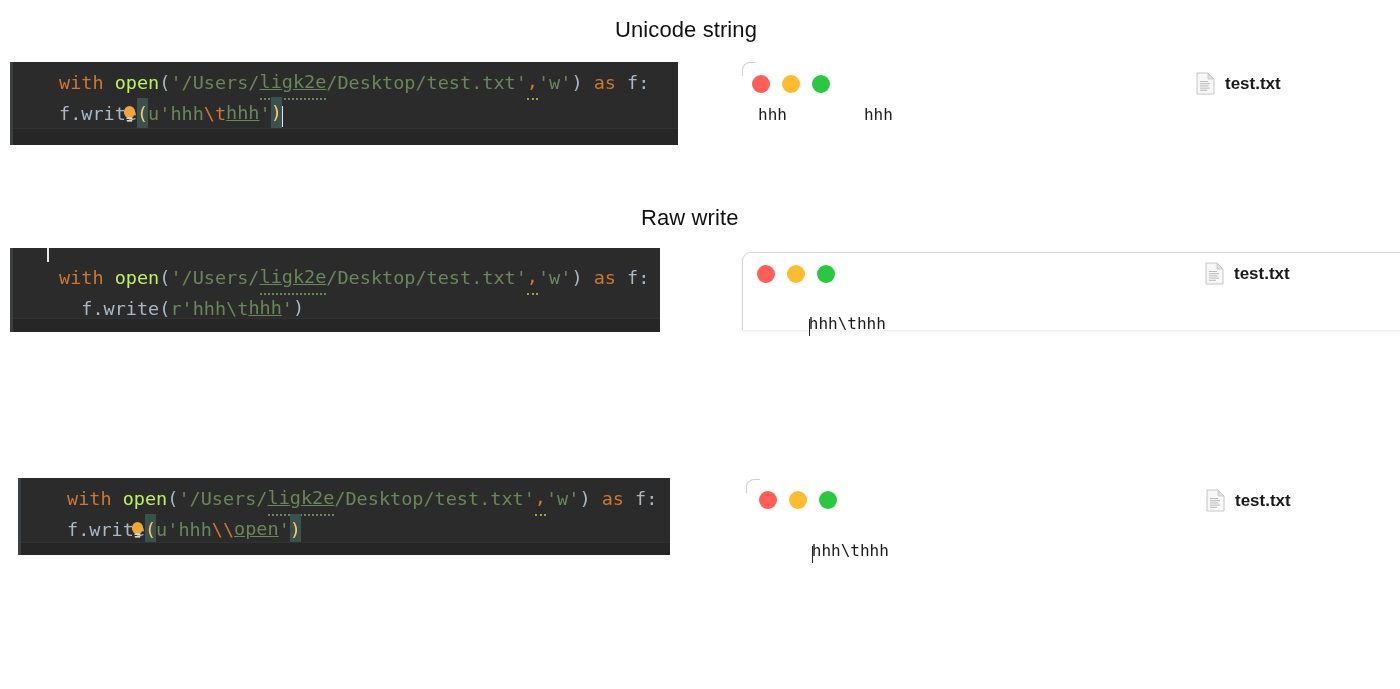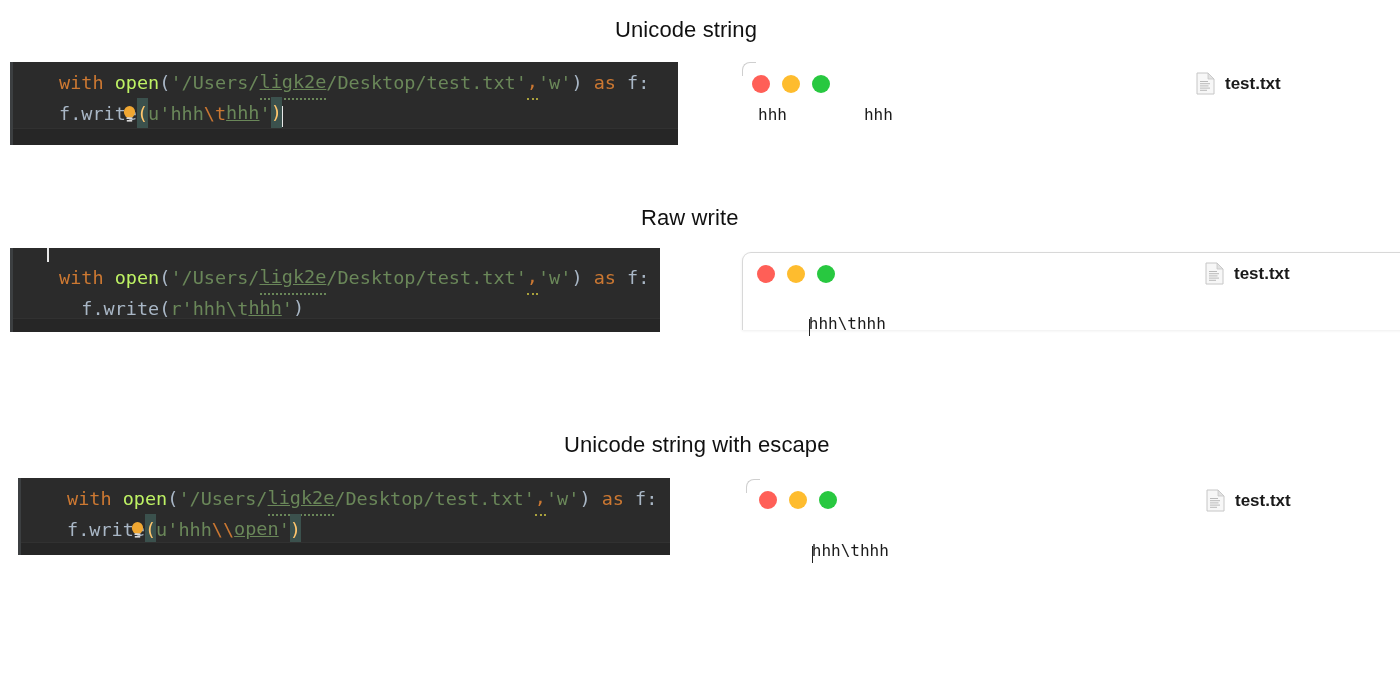--- a/index.html
+++ b/index.html
@@ -240,21 +240,20 @@
         <rect x="4" y="9" width="8" height="1"></rect>
         <rect x="4" y="11.2" width="10" height="1"></rect>
         <rect x="4" y="13.4" width="8.5" height="1"></rect>
         <rect x="4" y="15.6" width="10" height="1"></rect>
         <rect x="4" y="17.8" width="7" height="1"></rect>
       </g>
     </svg>
     <span class="file-name">test.txt</span>
   </div>
 
-  <div class="section-title" style="left:564px; top:432px;">Unicode string with escape</div>
 
   <div class="code-block" style="left:18px; top:478px; width:652px; height:77px;">
     <div class="code-line" style="margin-top:5px;">
       <span class="gutter-blank"></span>
       <span class="t-kw">with</span><span class="t-plain"> </span><span class="t-fn">open</span><span class="t-plain">(</span><span class="t-str">'/Users/</span><span class="t-str squiggle">ligk2e</span><span class="t-str">/Desktop/test.txt'</span><span class="comma-mark squiggle-amber">,</span><span class="t-str">'w'</span><span class="t-plain">)</span><span class="t-plain"> </span><span class="t-kw">as</span><span class="t-plain"> </span><span class="t-plain">f:</span>
     </div>
     <div class="code-line">
       <span class="gutter-bulb">
         <svg class="bulb-svg" width="15" height="18" viewBox="0 0 15 18">
           <ellipse cx="7.5" cy="7" rx="5.6" ry="6" fill="#f0a732"></ellipse>

